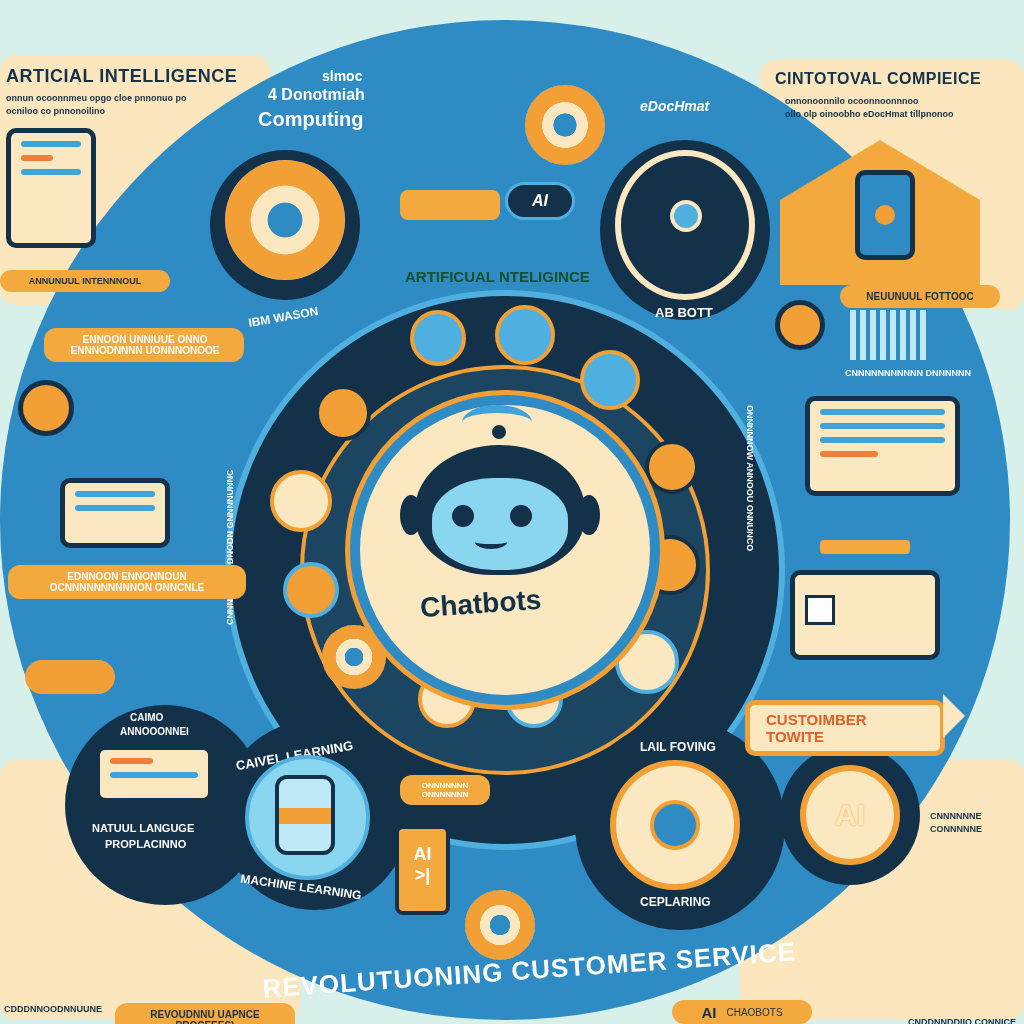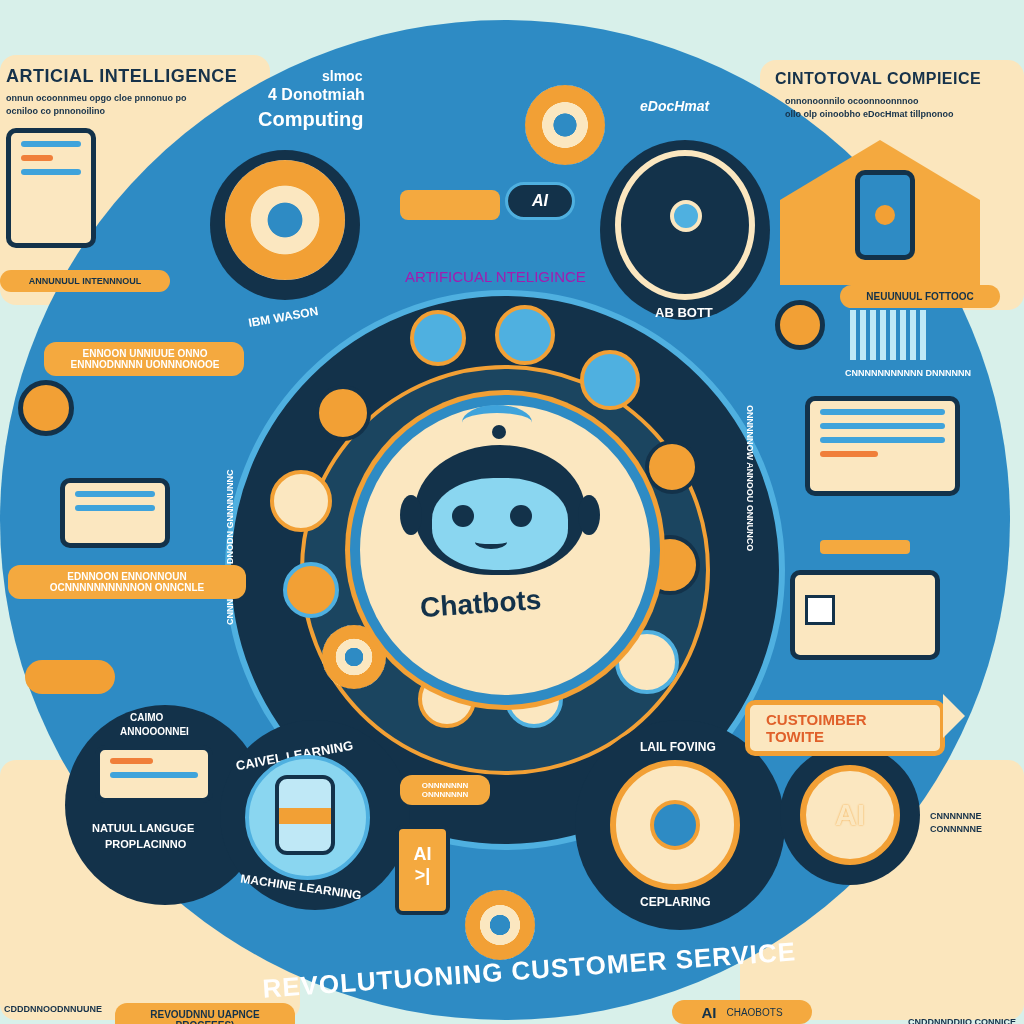--- a/index.html
+++ b/index.html
@@ -7,21 +7,21 @@
   body { background: #d8f0ea; font-family: "Liberation Sans", sans-serif; position: relative; }
   .abs { position: absolute; }
   .panel-cream { background: #fbe6bd; border-radius: 16px; }
   .big-disc { left: 0; top: 20px; width: 1010px; height: 1000px; border-radius: 50%; background: #2e8bc4; }
   .ring-dark { left: 225px; top: 290px; width: 560px; height: 560px; border-radius: 50%; background: #13324a; border: 6px solid #4fb0e0; }
   .ring-inner { left: 300px; top: 365px; width: 410px; height: 410px; border-radius: 50%; background: #1b4560; border: 4px solid #f2a035; }
   .center-disc { left: 350px; top: 395px; width: 310px; height: 310px; border-radius: 50%; background: #fbe7c0; border: 10px solid #2e8bc4; box-shadow: 0 0 0 5px #f2a035; }
   .title-hdr { font-weight: 700; color: #16324a; font-size: 18px; letter-spacing: 0.5px; }
   .sub-garble { font-size: 9px; color: #16324a; line-height: 13px; font-weight: 700; }
   .white-lbl { color: #fff; font-weight: 700; }
-  .orange-lbl { color: #a21caf; font-weight: 400; }
+  .orange-lbl { color: #14532d; font-weight: 700; }
   .node { border-radius: 50%; background: #13324a; }
   .node-inner { border-radius: 50%; background: #fbe7c0; border: 6px solid #f2a035; }
   .gear { border-radius: 50%; background: radial-gradient(circle, #2e8bc4 0 20%, #fbe7c0 21% 40%, #f2a035 41% 70%, #fbe7c0 71%); }
   .icon-circle { border-radius: 50%; border: 4px solid #f2a035; background: #4fb0e0; }
   .screen { background: #fbe7c0; border: 5px solid #13324a; border-radius: 10px; }
   .line-b { height: 6px; background: #3fa3db; border-radius: 3px; margin: 8px 10px; }
   .line-o { height: 6px; background: #f07f3a; border-radius: 3px; margin: 8px 10px; width: 40%; }
   .chip { background: #f4a93f; border-radius: 12px; color: #fff; font-weight: 700; font-size: 11px; text-align: center; padding: 6px 8px; }
   .arrow-banner { background: #fbe7c0; border: 5px solid #f2a035; border-radius: 10px; color: #e0602a; font-weight: 700; font-size: 15px; padding: 6px 16px; }
   .curve-text { font-size: 30px; font-weight: 700; color: #fff; letter-spacing: 1px; }
@@ -104,21 +104,21 @@
 <div class="abs" style="left:492px;top:425px;width:14px;height:14px;border-radius:50%;background:#13324a;"></div>
 <div class="abs" style="left:415px;top:445px;width:170px;height:130px;border-radius:50% 50% 45% 45%;background:#13324a;"></div>
 <div class="abs" style="left:432px;top:478px;width:136px;height:92px;border-radius:45%;background:#8ad6f0;"></div>
 <div class="abs" style="left:452px;top:505px;width:22px;height:22px;border-radius:50%;background:#13324a;"></div>
 <div class="abs" style="left:510px;top:505px;width:22px;height:22px;border-radius:50%;background:#13324a;"></div>
 <div class="abs" style="left:475px;top:535px;width:32px;height:14px;border-bottom:5px solid #13324a;border-radius:0 0 50% 50%;"></div>
 <div class="abs" style="left:400px;top:495px;width:22px;height:40px;border-radius:50%;background:#13324a;"></div>
 <div class="abs" style="left:578px;top:495px;width:22px;height:40px;border-radius:50%;background:#13324a;"></div>
 <div class="abs" style="left:420px;top:588px;font-size:28px;font-weight:700;color:#13324a;transform:rotate(-4deg);">Chatbots</div>
 
-<div class="abs chip" style="left:44px;top:342px;width:200px;font-size:10px;padding-left:10px;">ENNOON UNNIUUE ONNO ENNNODNNNN UONNNONOOE</div>
+<div class="abs chip" style="left:44px;top:328px;width:200px;font-size:10px;padding-left:10px;">ENNOON UNNIUUE ONNO ENNNODNNNN UONNNONOOE</div>
 <div class="abs chip" style="left:8px;top:565px;width:238px;font-size:10px;">EDNNOON ENNONNOUN OCNNNNNNNNNNON ONNCNLE</div>
 <div class="abs screen" style="left:60px;top:478px;width:110px;height:70px;">
   <div class="line-b"></div>
   <div class="line-b"></div>
 </div>
 <div class="abs" style="left:18px;top:380px;width:56px;height:56px;border-radius:50%;background:#f2a035;border:5px solid #13324a;"></div>
 <div class="abs" style="left:25px;top:660px;width:90px;height:34px;border-radius:17px;background:#f2a035;"></div>
 
 <div class="abs node" style="left:65px;top:705px;width:200px;height:200px;"></div>
 <div class="abs white-lbl" style="left:130px;top:712px;font-size:10px;">CAIMO</div>

